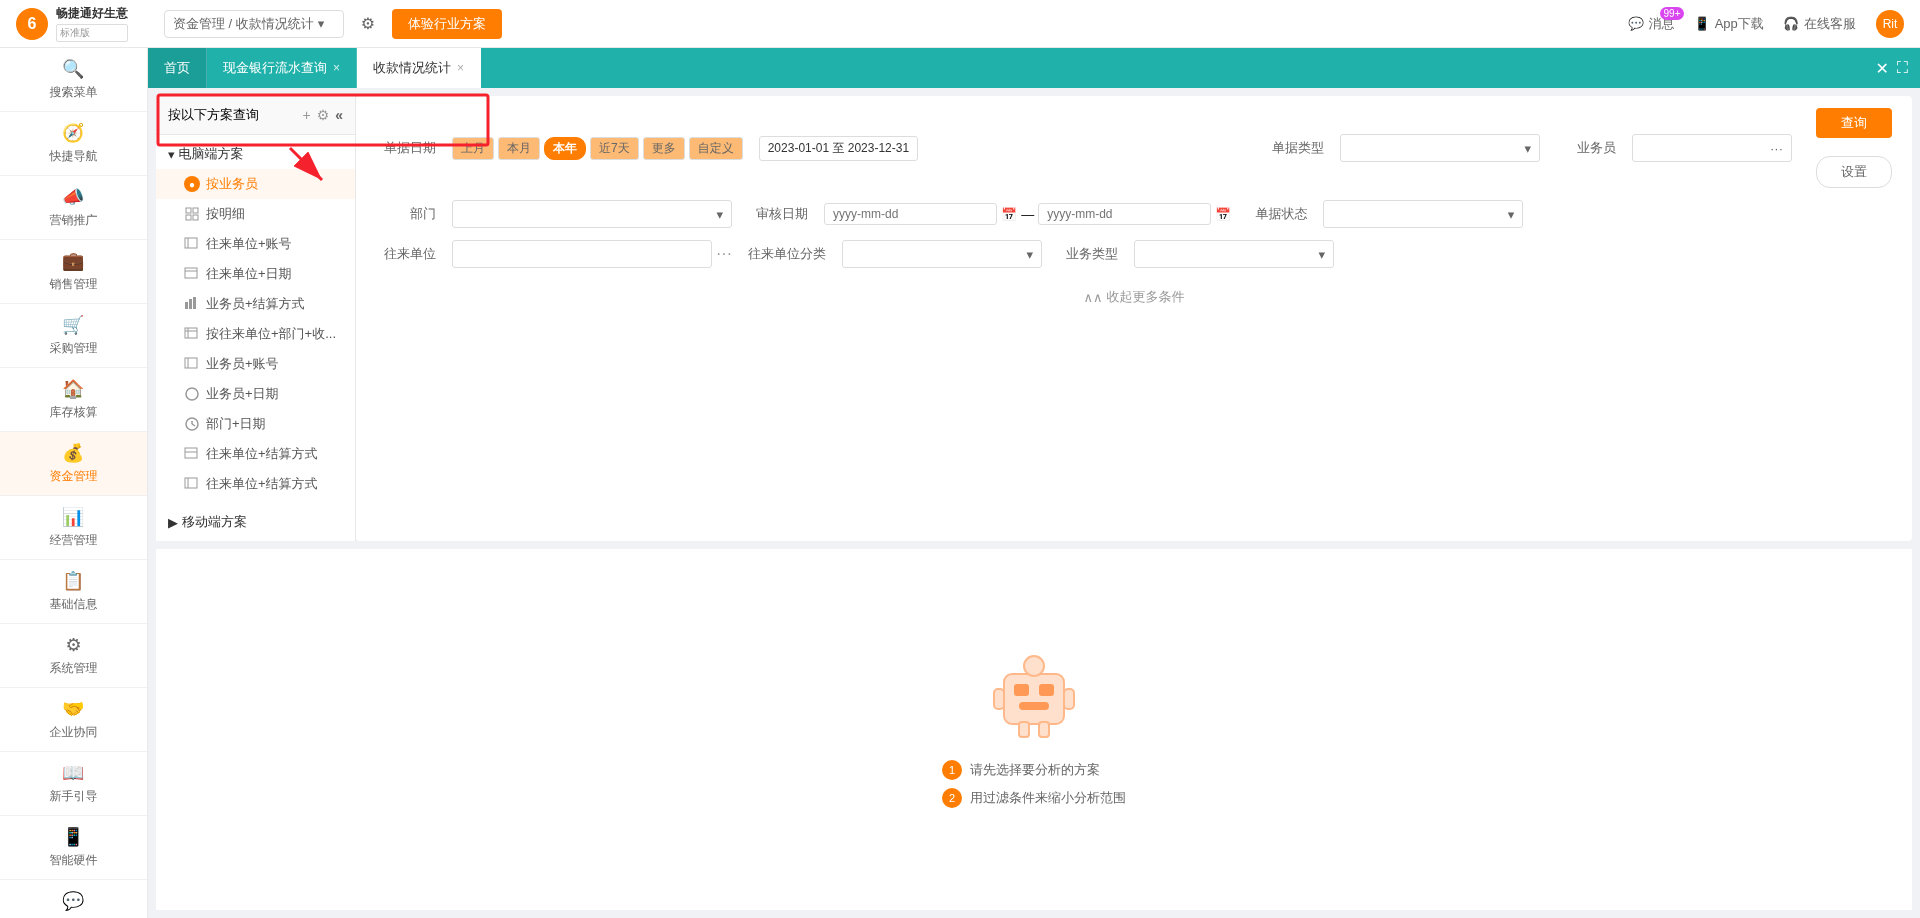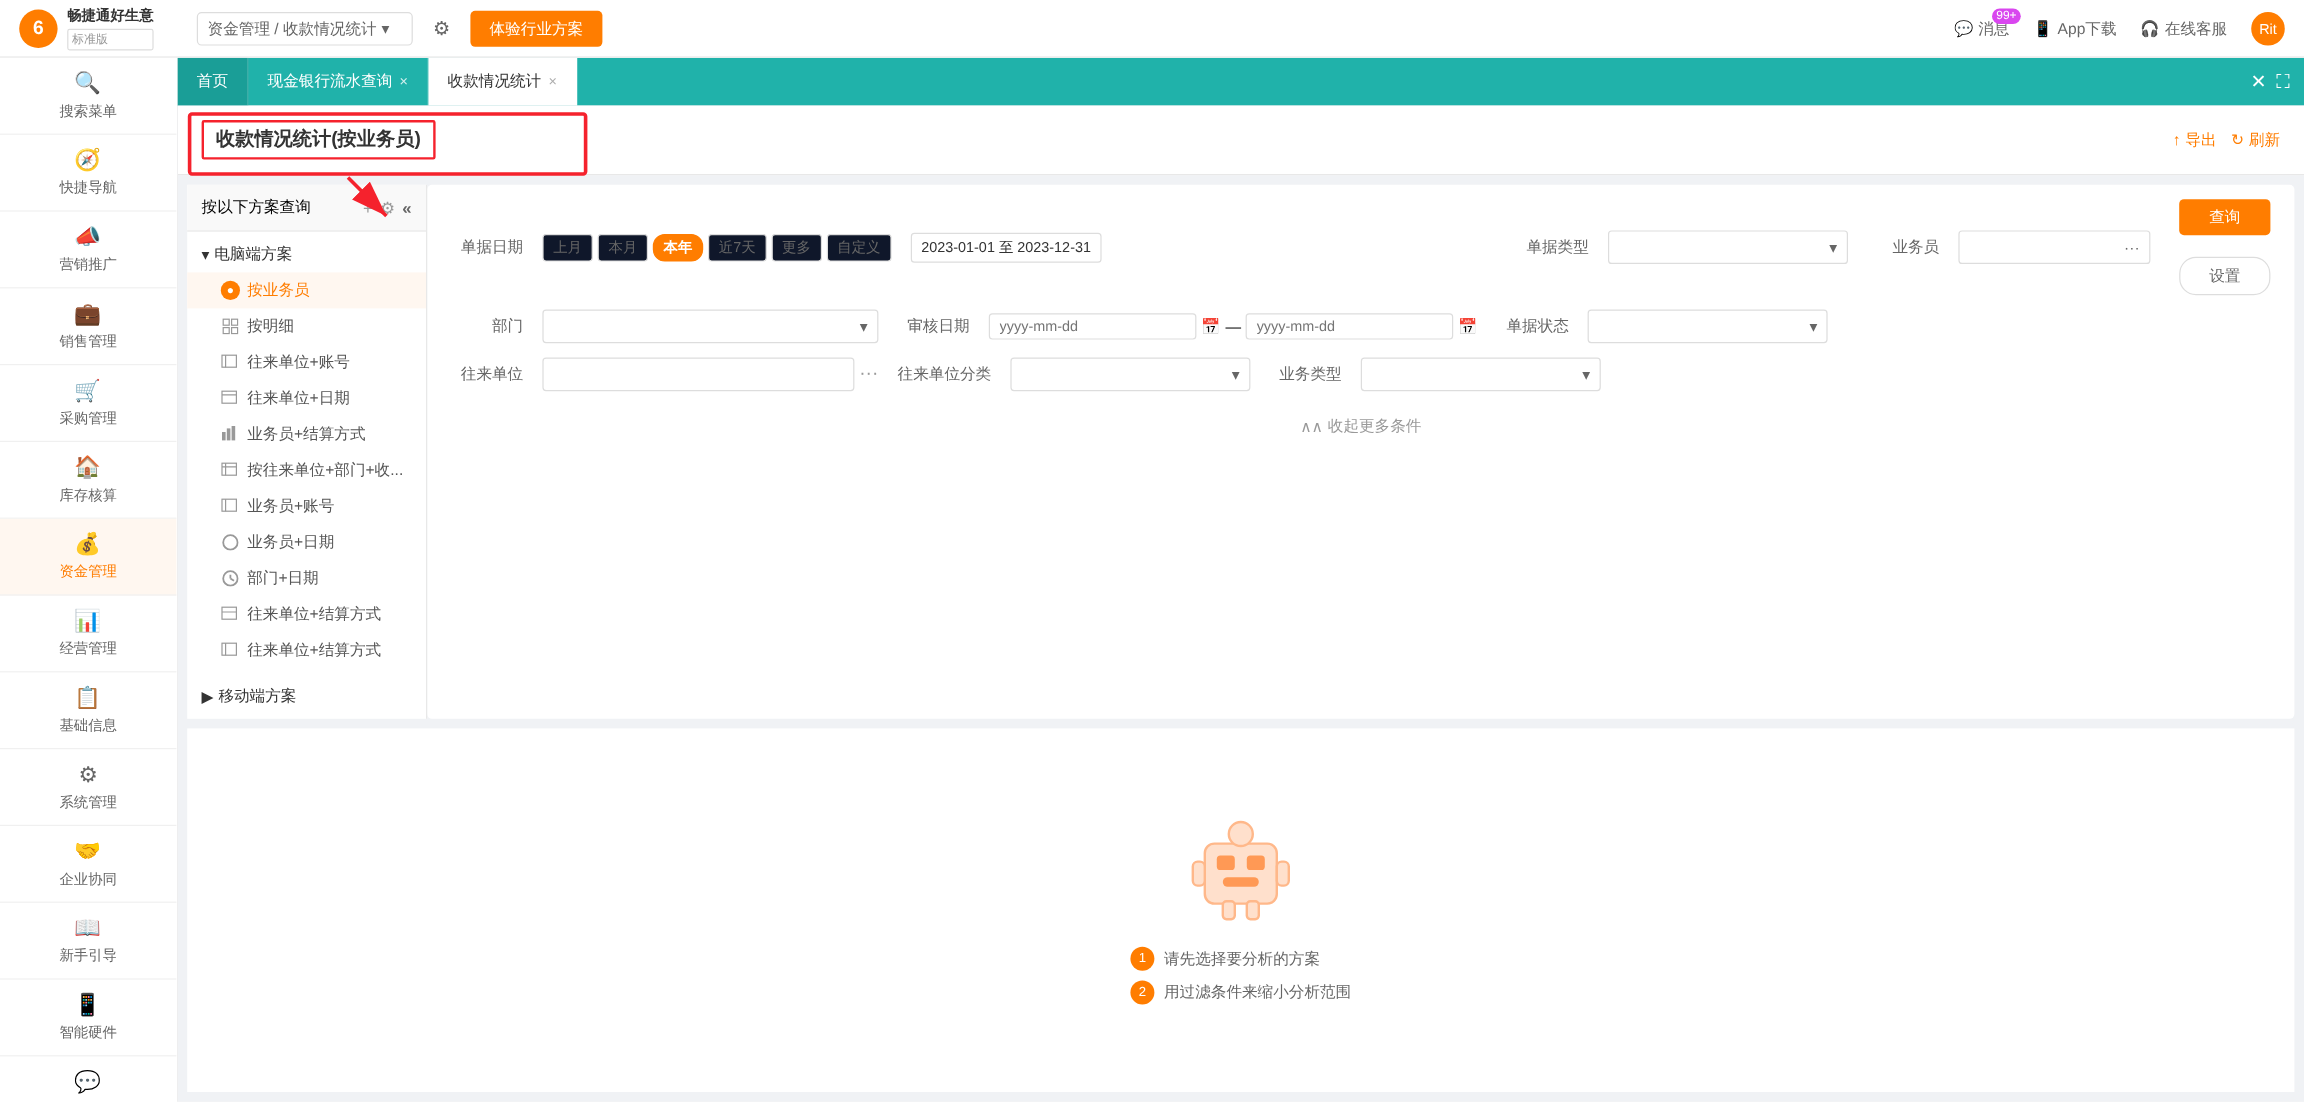--- a/index.html
+++ b/index.html
@@ -244,21 +244,21 @@
       align-items: center;
       gap: 4px;
     }
     .date-btn {
       padding: 2px 8px;
       border: 1px solid #ddd;
       border-radius: 3px;
       font-size: 12px;
       cursor: pointer;
       color: #666;
-      background: #0f172a;
+      background: #fdba74;
     }
     .date-btn.active {
       background: #ff7d00;
       color: white;
       border-color: #ff7d00;
     }
     .date-input {
       border: 1px solid #ddd;
       padding: 3px 8px;
       border-radius: 3px;
@@ -542,33 +542,20 @@
         <span class="close-x">×</span>
       </div>
       <div class="tab-bar-right">
         <span class="tab-bar-btn">✕</span>
         <span class="tab-bar-btn">⛶</span>
       </div>
     </div>
 
     <div class="page-content">
 
-      <div class="page-header">
-        <div class="page-title-box">收款情况统计(按业务员)</div>
-        <div class="page-header-actions">
-          <div class="action-btn">
-            <span>↑</span>
-            <span>导出</span>
-          </div>
-          <div class="action-btn">
-            <span>↻</span>
-            <span>刷新</span>
-          </div>
-        </div>
-      </div>
 
       <div style="display:flex;margin:8px;gap:0;position:relative;">
 
         <div class="scheme-panel">
           <div class="scheme-panel-header">
             <span>按以下方案查询</span>
             <div class="scheme-panel-icons">
               <span class="scheme-icon-btn">+</span>
               <span class="scheme-icon-btn">⚙</span>
               <span class="scheme-icon-btn" style="font-weight:bold;color:#666;">«</span>

